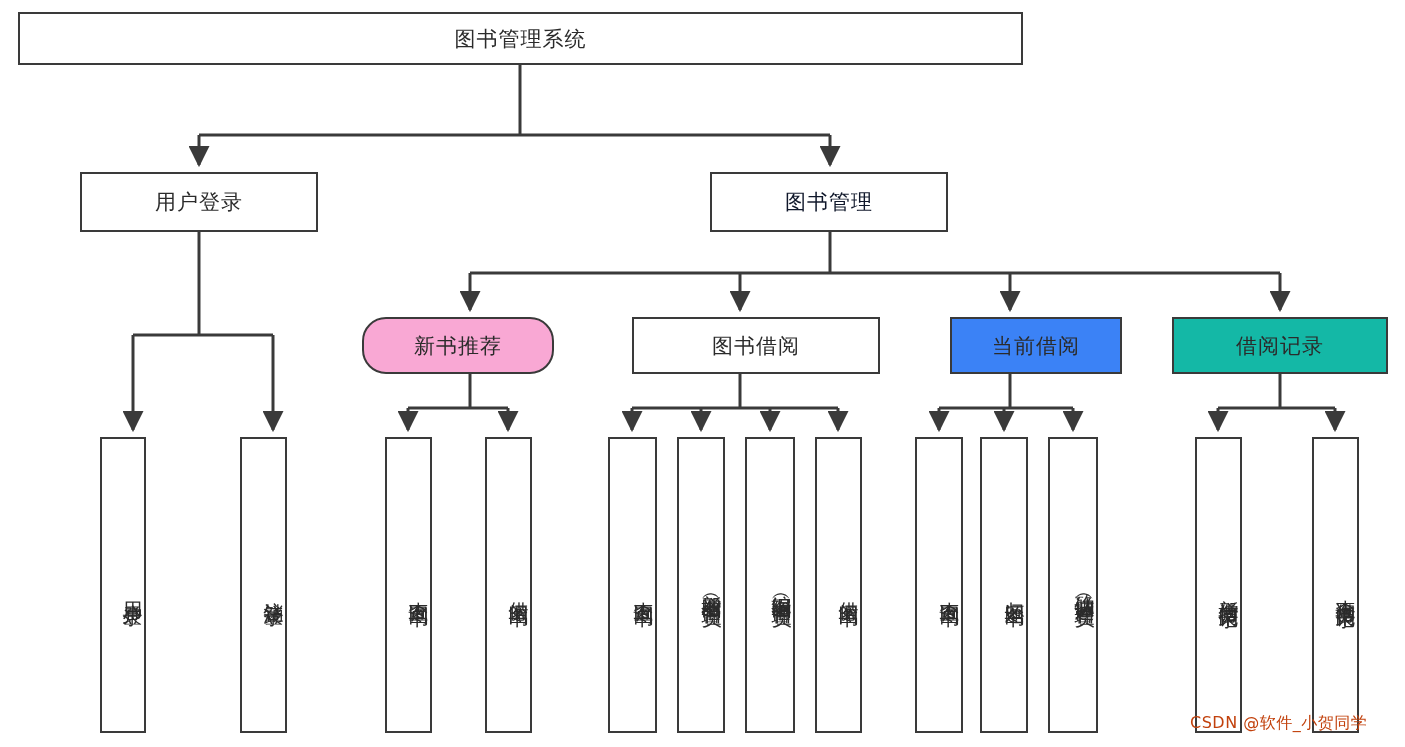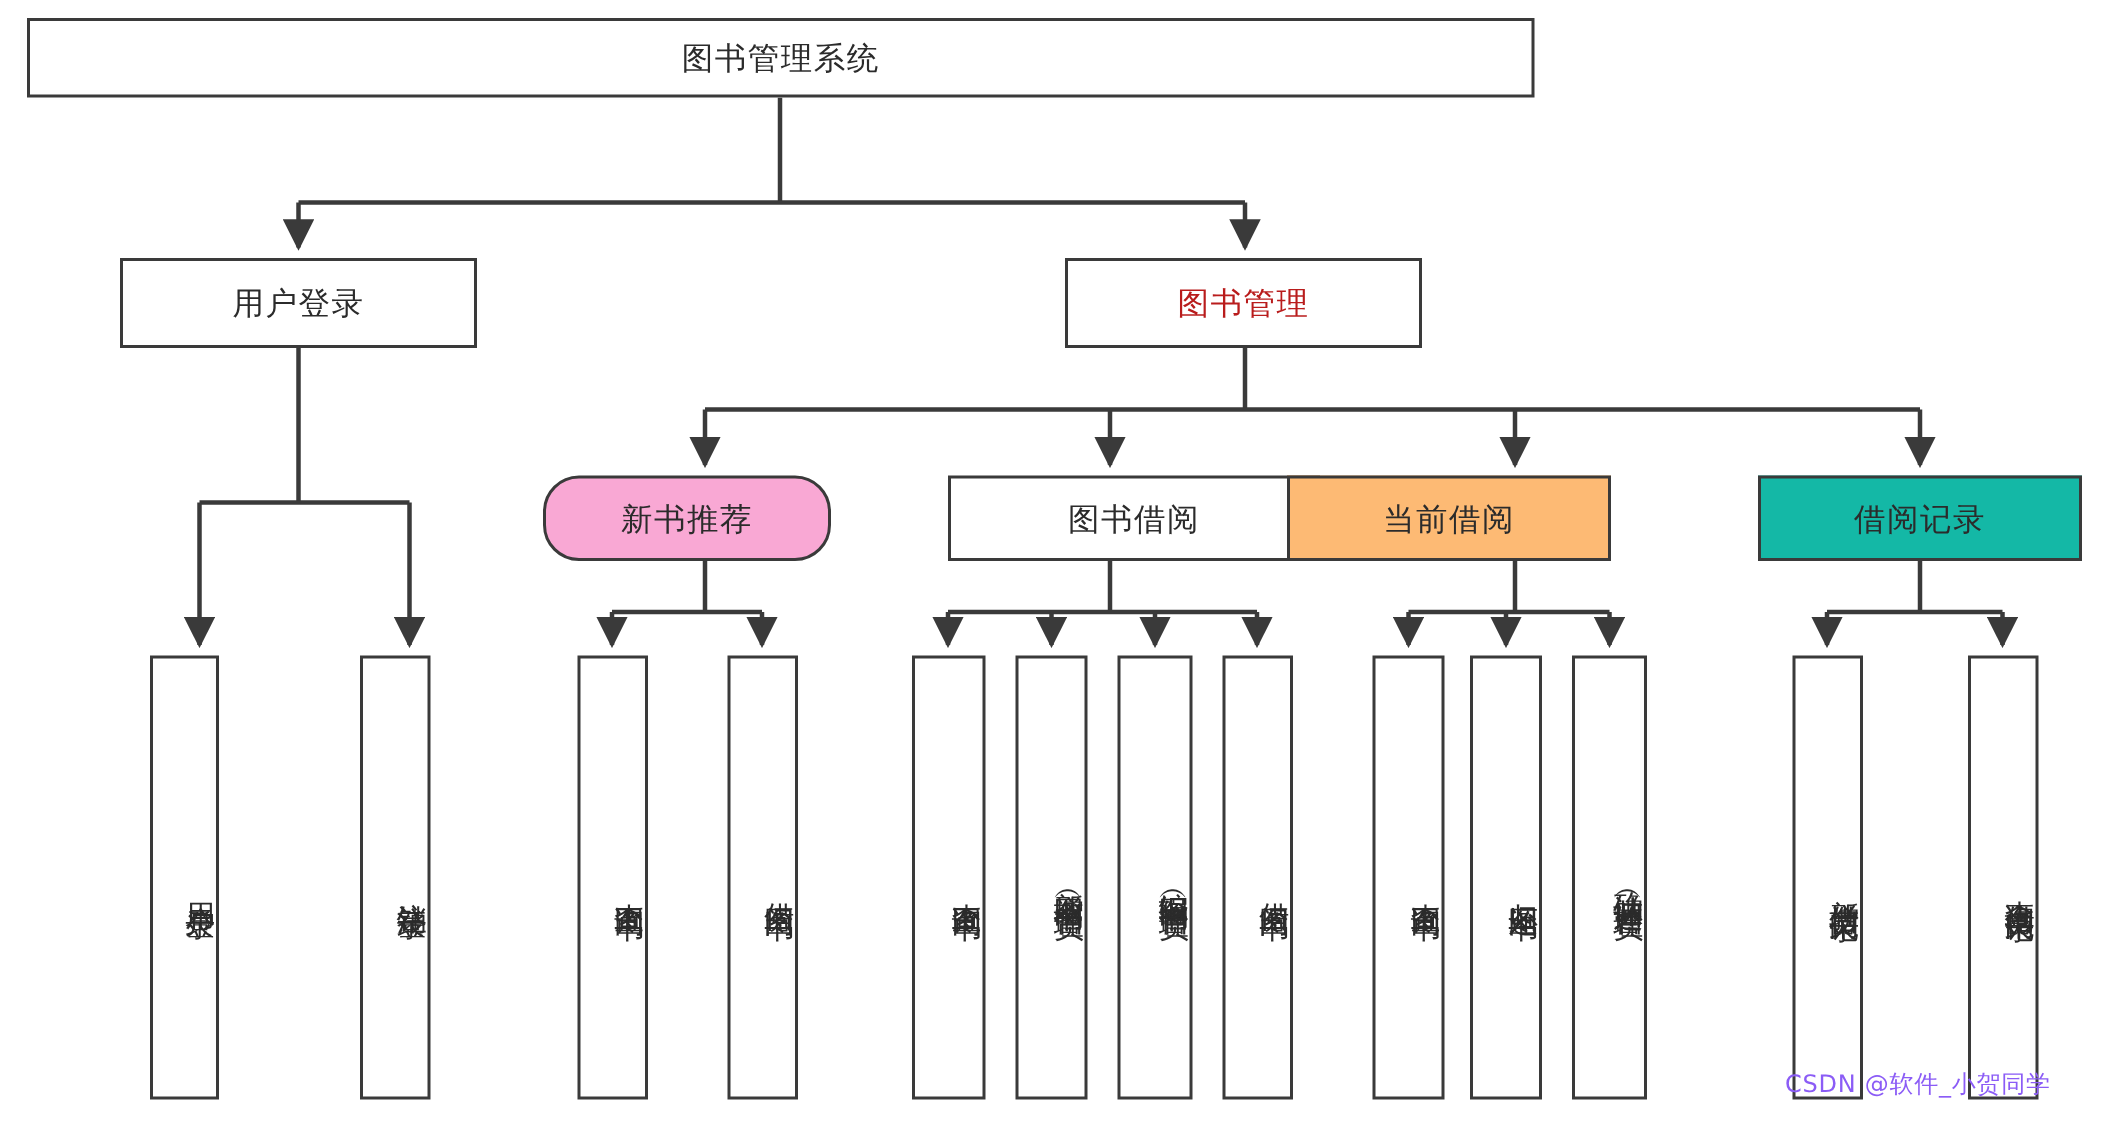--- a/index.html
+++ b/index.html
@@ -69,35 +69,35 @@
       <path d="M 1280 374 L 1280 408"></path>
       <path d="M 1218 408 L 1335 408"></path>
       <path d="M 1218 408 L 1218 430" marker-end="url(#arrow)"></path>
       <path d="M 1335 408 L 1335 430" marker-end="url(#arrow)"></path>
     </g>
   </svg>
 
   <div class="node h" style="left: 18px; top: 12px; width: 1005px; height: 53px; border-color: rgb(58, 58, 58); color: rgb(43, 43, 43); background: rgb(255, 255, 255);">图书管理系统</div>
 
   <div class="node h" style="left: 80px; top: 172px; width: 238px; height: 60px; border-color: rgb(58, 58, 58); color: rgb(43, 43, 43); background: rgb(255, 255, 255);">用户登录</div>
-  <div class="node h" style="left: 710px; top: 172px; width: 238px; height: 60px; border-color: rgb(58, 58, 58); color: #b91c1c; background: rgb(255, 255, 255);">图书管理</div>
+  <div class="node h" style="left: 710px; top: 172px; width: 238px; height: 60px; border-color: rgb(58, 58, 58); color: #0f172a; background: rgb(255, 255, 255);">图书管理</div>
 
   <div class="node h" style="left: 362px; top: 317px; width: 192px; height: 57px; border-color: rgb(58, 58, 58); color: rgb(43, 43, 43); background: #f9a8d4; border-radius: 24px;">新书推荐</div>
   <div class="node h" style="left: 632px; top: 317px; width: 248px; height: 57px; border-color: rgb(58, 58, 58); color: rgb(43, 43, 43); background: rgb(255, 255, 255);">图书借阅</div>
-  <div class="node h" style="left: 858px; top: 317px; width: 216px; height: 57px; border-color: rgb(58, 58, 58); color: rgb(43, 43, 43); background: #fdba74;">当前借阅</div>
+  <div class="node h" style="left: 950px; top: 317px; width: 172px; height: 57px; border-color: rgb(58, 58, 58); color: rgb(43, 43, 43); background: #3b82f6;">当前借阅</div>
   <div class="node h" style="left: 1172px; top: 317px; width: 216px; height: 57px; border-color: rgb(58, 58, 58); color: rgb(43, 43, 43); background: #14b8a6;">借阅记录</div>
 
   <div class="node v" style="left: 100px; top: 437px; width: 46px; height: 296px; border-color: rgb(58, 58, 58); color: rgb(43, 43, 43); background: rgb(255, 255, 255);">用户登录</div>
   <div class="node v" style="left: 240px; top: 437px; width: 47px; height: 296px; border-color: rgb(58, 58, 58); color: rgb(43, 43, 43); background: rgb(255, 255, 255);">注销登录</div>
   <div class="node v" style="left: 385px; top: 437px; width: 47px; height: 296px; border-color: rgb(58, 58, 58); color: rgb(43, 43, 43); background: rgb(255, 255, 255);">查询图书</div>
   <div class="node v" style="left: 485px; top: 437px; width: 47px; height: 296px; border-color: rgb(58, 58, 58); color: rgb(43, 43, 43); background: rgb(255, 255, 255);">借阅图书</div>
   <div class="node v" style="left: 608px; top: 437px; width: 49px; height: 296px; border-color: rgb(58, 58, 58); color: rgb(43, 43, 43); background: rgb(255, 255, 255);">查询图书</div>
   <div class="node v tall" style="left: 677px; top: 437px; width: 48px; height: 296px; border-color: rgb(58, 58, 58); color: rgb(43, 43, 43); background: rgb(255, 255, 255);">新增图书（管理员）</div>
   <div class="node v tall" style="left: 745px; top: 437px; width: 50px; height: 296px; border-color: rgb(58, 58, 58); color: rgb(43, 43, 43); background: rgb(255, 255, 255);">编辑图书（管理员）</div>
   <div class="node v" style="left: 815px; top: 437px; width: 47px; height: 296px; border-color: rgb(58, 58, 58); color: rgb(43, 43, 43); background: rgb(255, 255, 255);">借阅图书</div>
   <div class="node v" style="left: 915px; top: 437px; width: 48px; height: 296px; border-color: rgb(58, 58, 58); color: rgb(43, 43, 43); background: rgb(255, 255, 255);">查询图书</div>
   <div class="node v" style="left: 980px; top: 437px; width: 48px; height: 296px; border-color: rgb(58, 58, 58); color: rgb(43, 43, 43); background: rgb(255, 255, 255);">归还图书</div>
   <div class="node v tall" style="left: 1048px; top: 437px; width: 50px; height: 296px; border-color: rgb(58, 58, 58); color: rgb(43, 43, 43); background: rgb(255, 255, 255);">确认归还（管理员）</div>
   <div class="node v" style="left: 1195px; top: 437px; width: 47px; height: 296px; border-color: rgb(58, 58, 58); color: rgb(43, 43, 43); background: rgb(255, 255, 255);">新增借阅记录</div>
   <div class="node v" style="left: 1312px; top: 437px; width: 47px; height: 296px; border-color: rgb(58, 58, 58); color: rgb(43, 43, 43); background: rgb(255, 255, 255);">查询借阅记录</div>
 
-  <div id="watermark" style="color: #8b5cf6; text-align: center;">CSDN @软件_小贺同学</div>
+  <div id="watermark" style="color: #c2410c; text-align: center;">CSDN @软件_小贺同学</div>
 </div>
 
 </body></html>

